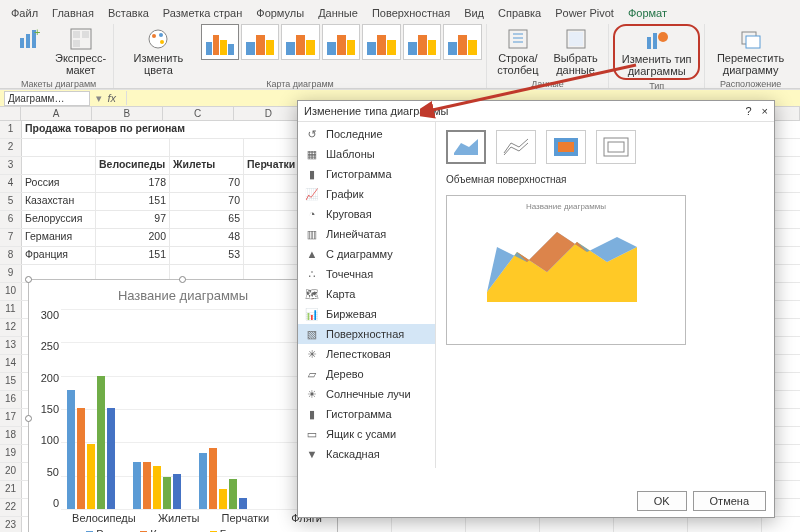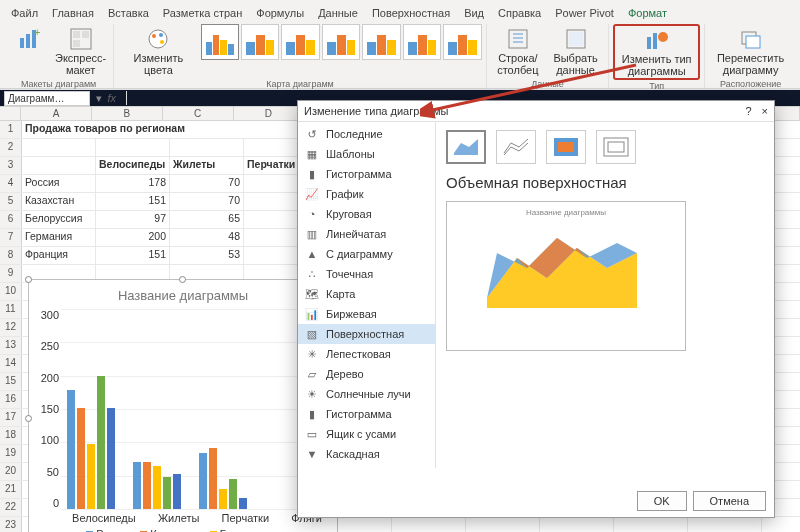--- a/index.html
+++ b/index.html
@@ -7,29 +7,29 @@
 .ribbon{background:#f3f2f1;border-bottom:1px solid #d4d4d4}
 .tabs{display:flex;align-items:flex-end;height:22px;padding-left:4px;gap:0}
 .tab{padding:3px 7px;cursor:pointer;color:#444;white-space:nowrap}
 .tab.active{color:#217346;border-bottom:2px solid #217346;font-weight:600}
 .tab.ctx{color:#217346}
 .groups{display:flex;height:66px;padding:2px 4px 0;gap:0}
 .grp{display:flex;flex-direction:column;align-items:center;justify-content:space-between;border-right:1px solid #e1e1e1;padding:0 4px 1px}
 .grp-row{display:flex;gap:2px;align-items:flex-start}
 .g-label{font-size:9px;color:#666;text-align:center;margin-top:1px}
 .rbtn{display:flex;flex-direction:column;align-items:center;gap:1px;padding:1px 2px;cursor:pointer;border:1px solid transparent;border-radius:2px;text-align:center;line-height:1.05;font-size:10px;min-width:42px}
-.rbtn.hl{border:2px solid #c0392b;border-radius:3px}
+.rbtn.hl{border:2px solid #c0392b;border-radius:13px}
 .ricn{width:26px;height:26px;display:flex;align-items:center;justify-content:center}
 .thumb{width:42px;height:36px;border:1px solid #ccc;background:#fff;position:relative;cursor:pointer}
 .thumb.sel{border:1px solid #888}
 .mini-bars{position:absolute;bottom:4px;left:4px;right:4px;height:22px;display:flex;gap:1px;align-items:flex-end}
 .mini-bars span{flex:1;background:#5b9bd5}
 .mini-bars span:nth-child(2){background:#ed7d31}
 .mini-bars span:nth-child(3){background:#ffc000}
-.fbar{height:18px;background:#0f172a;border-top:1px solid #e1e1e1;border-bottom:1px solid #d4d4d4;display:flex;align-items:center;padding:0 4px;gap:6px}
+.fbar{height:18px;background:#fef9c3;border-top:1px solid #e1e1e1;border-bottom:1px solid #d4d4d4;display:flex;align-items:center;padding:0 4px;gap:6px}
 .namebox{width:86px;border:1px solid #ccc;padding:1px 3px;font-size:10px;background:#fff}
 .fx{font-style:italic;color:#666}
 .grid{position:relative}
 .chd{display:flex;background:#f3f2f1;border-bottom:1px solid #d4d4d4}
 .rhd{width:22px;border-right:1px solid #d4d4d4;background:#f3f2f1}
 .ch{width:74px;border-right:1px solid #d4d4d4;text-align:center;font-size:10px;padding:1px 0;color:#555}
 .rows{}
 .rw{display:flex;height:18px;border-bottom:1px solid #e8e8e8}
 .rh{width:22px;text-align:center;font-size:10px;color:#555;background:#f3f2f1;border-right:1px solid #d4d4d4;padding-top:2px}
 .cl{width:74px;border-right:1px solid #e8e8e8;padding:1px 3px;font-size:10.5px;overflow:hidden;white-space:nowrap}
@@ -56,21 +56,21 @@
 .dtab.act{border:1px solid #ccc;border-bottom:1px solid #fff;background:#fff;position:relative;top:1px}
 .dbody{display:flex;height:346px}
 .catlist{width:138px;border-right:1px solid #e1e1e1;overflow:auto;padding:2px 0}
 .cat{display:flex;align-items:center;gap:6px;padding:3px 6px;cursor:pointer;font-size:10.5px}
 .cat.sel{background:#d4e6f6}
 .cat .ci{width:16px;height:14px;display:flex;align-items:center;justify-content:center;color:#666}
 .preview{flex:1;padding:8px 10px}
 .subtypes{display:flex;gap:10px;margin-bottom:10px}
 .st{width:40px;height:34px;border:1px solid #ccc;display:flex;align-items:center;justify-content:center;cursor:pointer}
 .st.sel{border:1px solid #888;box-shadow:0 0 0 1px #888 inset}
-.pvTitle{font-size:15px;margin:6px 0 10px}
+.pvTitle{font-size:10px;margin:6px 0 10px}
 .pvImg{width:240px;height:150px;border:1px solid #bbb;background:#fff;position:relative;padding:6px}
 .surf{position:absolute;left:30px;top:26px;width:170px;height:90px}
 .btns{position:absolute;right:8px;bottom:6px;display:flex;gap:6px}
 .btn{padding:3px 16px;border:1px solid #999;background:#fdfdfd;cursor:pointer;font-size:11px}
 .arrow{position:absolute;pointer-events:none;z-index:50}
 svg{display:block}
 </style>
 </head>
 <body>
 

